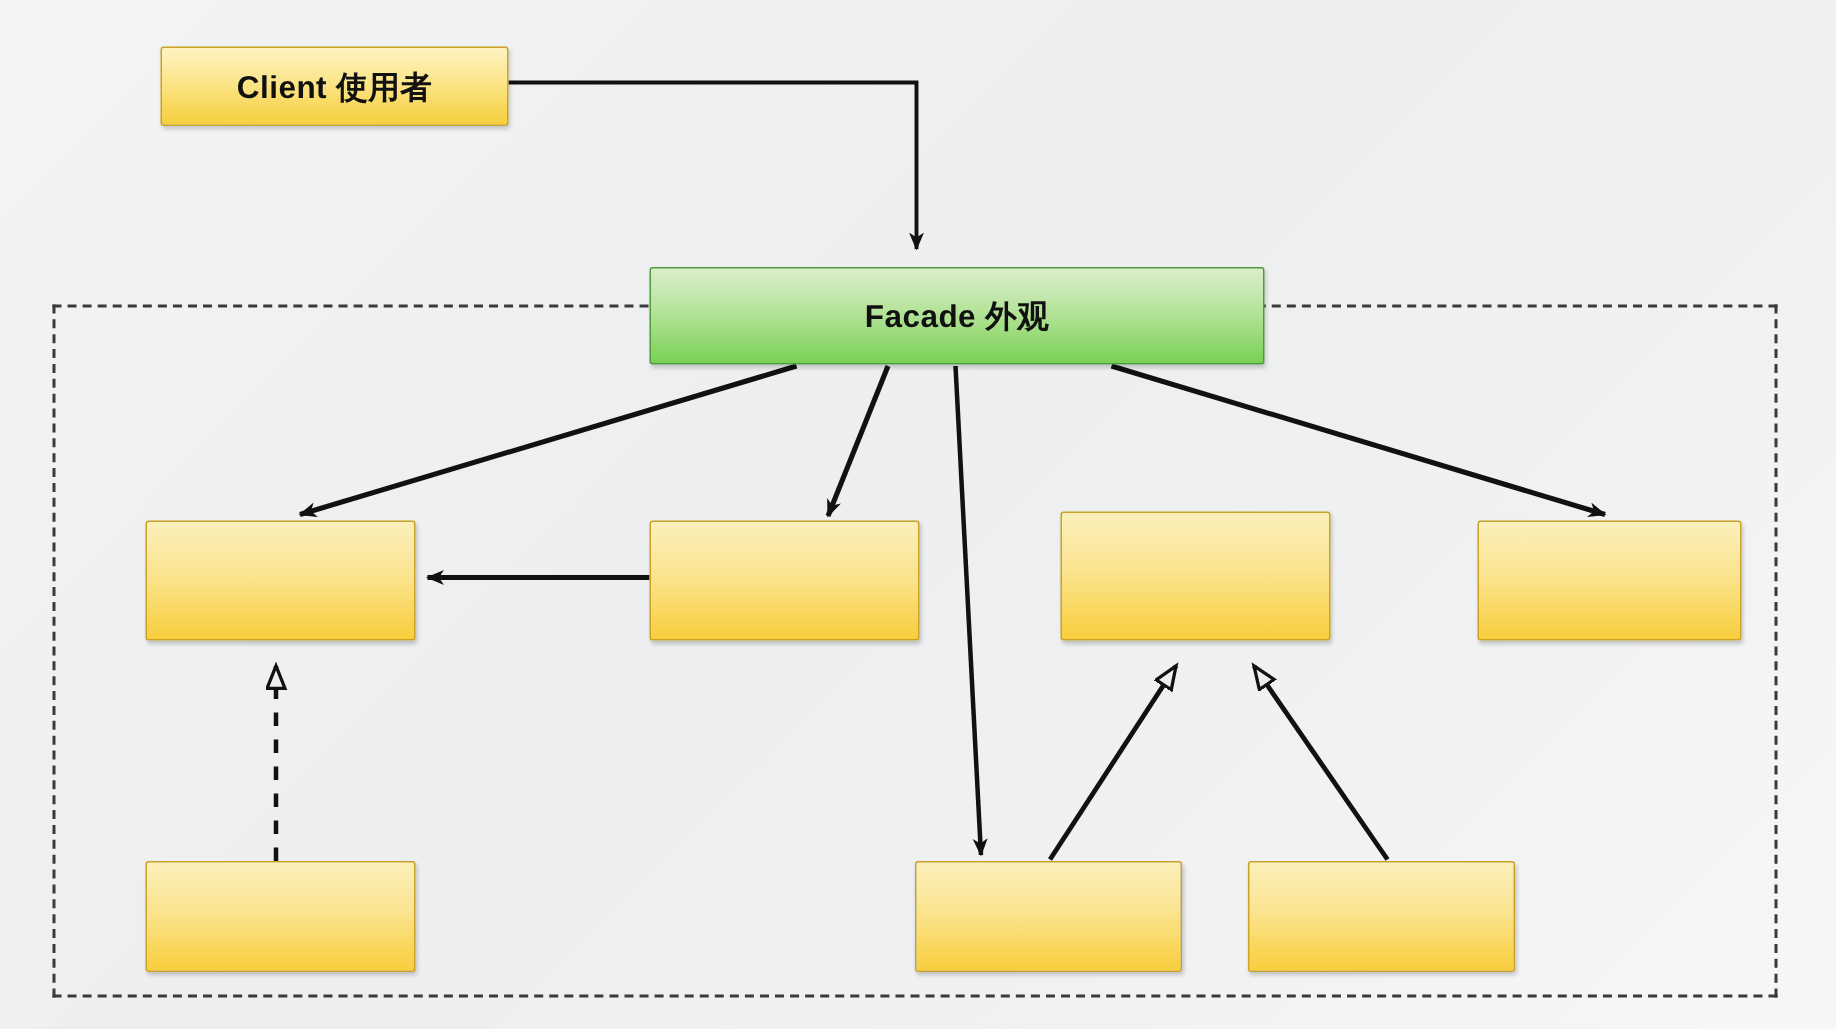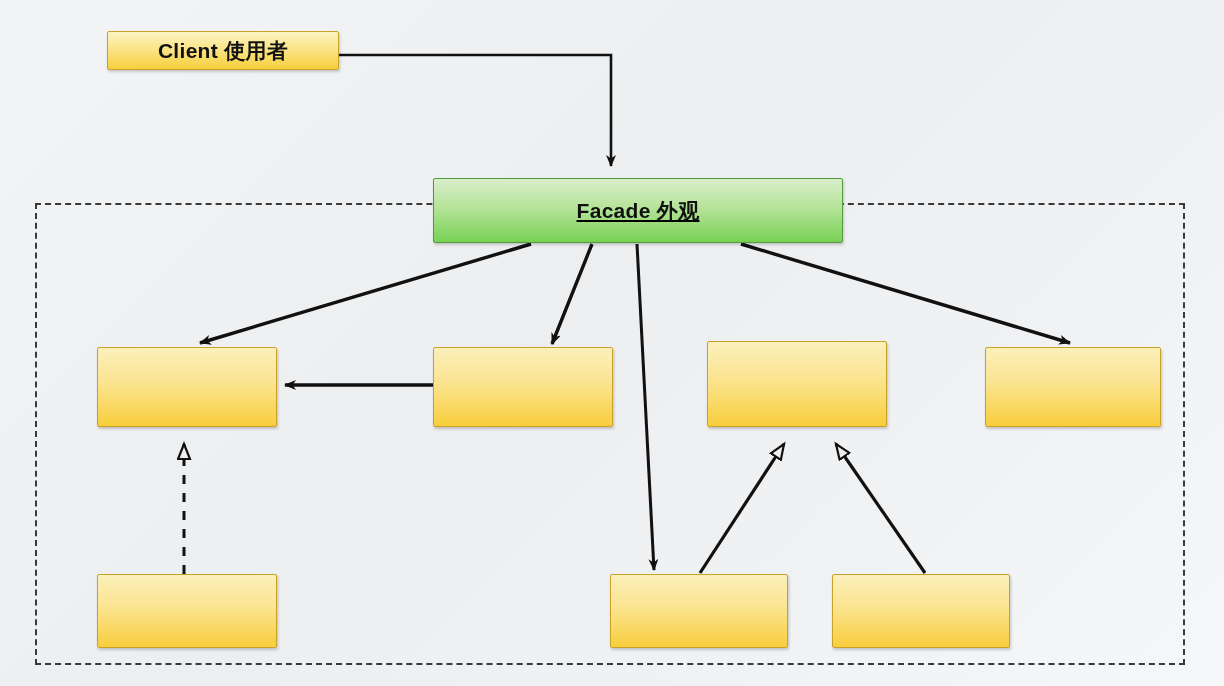--- a/index.html
+++ b/index.html
@@ -99,25 +99,25 @@
 
     <path d="M433,385 L285,385" fill="none" stroke="#111111" stroke-width="3.4" marker-end="url(#solidArrow)"></path>
 
     <path d="M184,574 L184,444" fill="none" stroke="#111111" stroke-width="3.0" stroke-dasharray="9,9" marker-end="url(#hollowTri)"></path>
 
     <path d="M700,573 L784,444" fill="none" stroke="#111111" stroke-width="3.2" marker-end="url(#hollowTri)"></path>
 
     <path d="M925,573 L836,444" fill="none" stroke="#111111" stroke-width="3.2" marker-end="url(#hollowTri)"></path>
   </svg>
 
-  <div class="node node-client" id="nodeClient" style="left: 107px; top: 31px; width: 232px; height: 39px;">
+  <div class="node node-client" id="nodeClient" style="left: 107px; top: 31px; width: 232px; height: 53px;">
     <span class="node-label">Client 使用者</span>
   </div>
 
-  <div class="node node-facade" id="nodeFacade" style="left: 433px; top: 178px; width: 410px; height: 65px; text-decoration: underline;">
+  <div class="node node-facade" id="nodeFacade" style="left: 433px; top: 178px; width: 410px; height: 65px;">
     <span class="node-label">Facade 外观</span>
   </div>
 
   <div id="subNodes">
       <div class="node node-sub" style="left: 97px; top: 347px; width: 180px; height: 80px;">
         <span class="node-label"></span>
       </div>
       <div class="node node-sub" style="left: 433px; top: 347px; width: 180px; height: 80px;">
         <span class="node-label"></span>
       </div>

